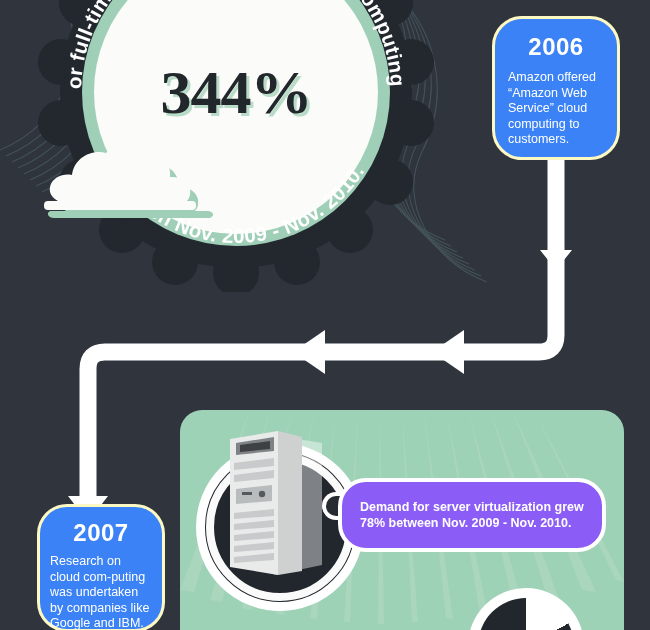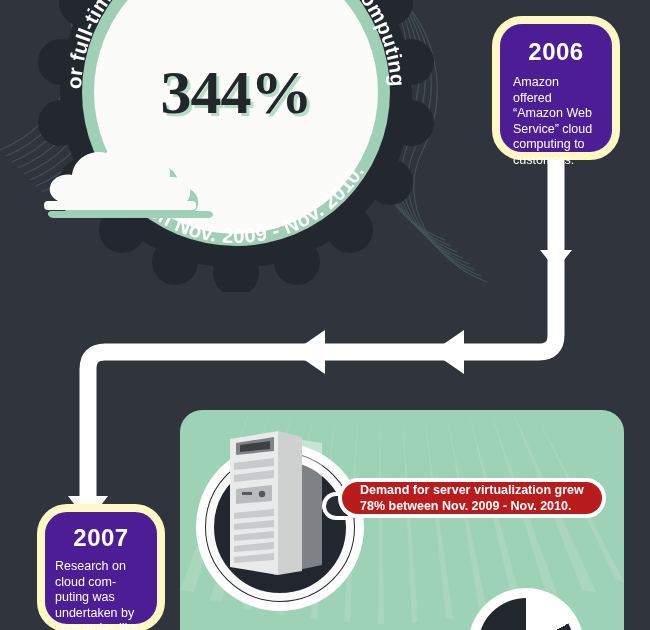--- a/index.html
+++ b/index.html
@@ -47,22 +47,22 @@
 
   
   .cloud{position:absolute;left:40px;top:143px;width:180px;height:86px;}
 
   
   .pipe{position:absolute;fill:none;stroke:#ffffff;stroke-width:17;}
   .pipe-svg{position:absolute;left:0;top:0;width:650px;height:630px;pointer-events:none;}
 
   
   .yearbox{
-    position:absolute;background:#4c1d95;
-    border:8px solid #fef9c3;border-radius:30px;
+    position:absolute;background:#3b82f6;
+    border:3px solid #fef9c3;border-radius:30px;
     box-sizing:border-box;color:#ffffff;
   }
   .yearbox .year{
     text-align:center;font-size:24px;font-weight:bold;
     letter-spacing:.5px;margin:14px 0 9px 0;
     font-family:"Liberation Sans",sans-serif;
   }
   .yearbox .body{
     font-size:12.5px;line-height:15.5px;font-weight:normal;
     padding:0 13px;
@@ -85,22 +85,22 @@
     background:#22272d;border:9px solid #ffffff;box-sizing:border-box;
   }
   .server-ring-inner{
     position:absolute;left:206px;top:453px;width:148px;height:148px;border-radius:50%;
     border:8px solid #fafafa;box-sizing:border-box;
   }
   .server-tower{position:absolute;left:222px;top:425px;width:104px;height:160px;}
 
   
   .callout{
-    position:absolute;left:338px;top:478px;width:268px;height:40px;
-    background:#b91c1c;border:4px solid #ffffff;border-radius:28px;
+    position:absolute;left:338px;top:478px;width:268px;height:74px;
+    background:#8b5cf6;border:4px solid #ffffff;border-radius:28px;
     box-sizing:border-box;display:flex;align-items:center;
   }
   .callout-txt{
     color:#ffffff;font-size:12.5px;line-height:16px;font-weight:bold;padding:0 18px;
   }
   .callout-tail{
     position:absolute;left:322px;top:492px;width:26px;height:28px;
     background:#262b31;border:4px solid #fff;border-radius:14px 0 0 14px;border-right:none;
     box-sizing:border-box;
   }

